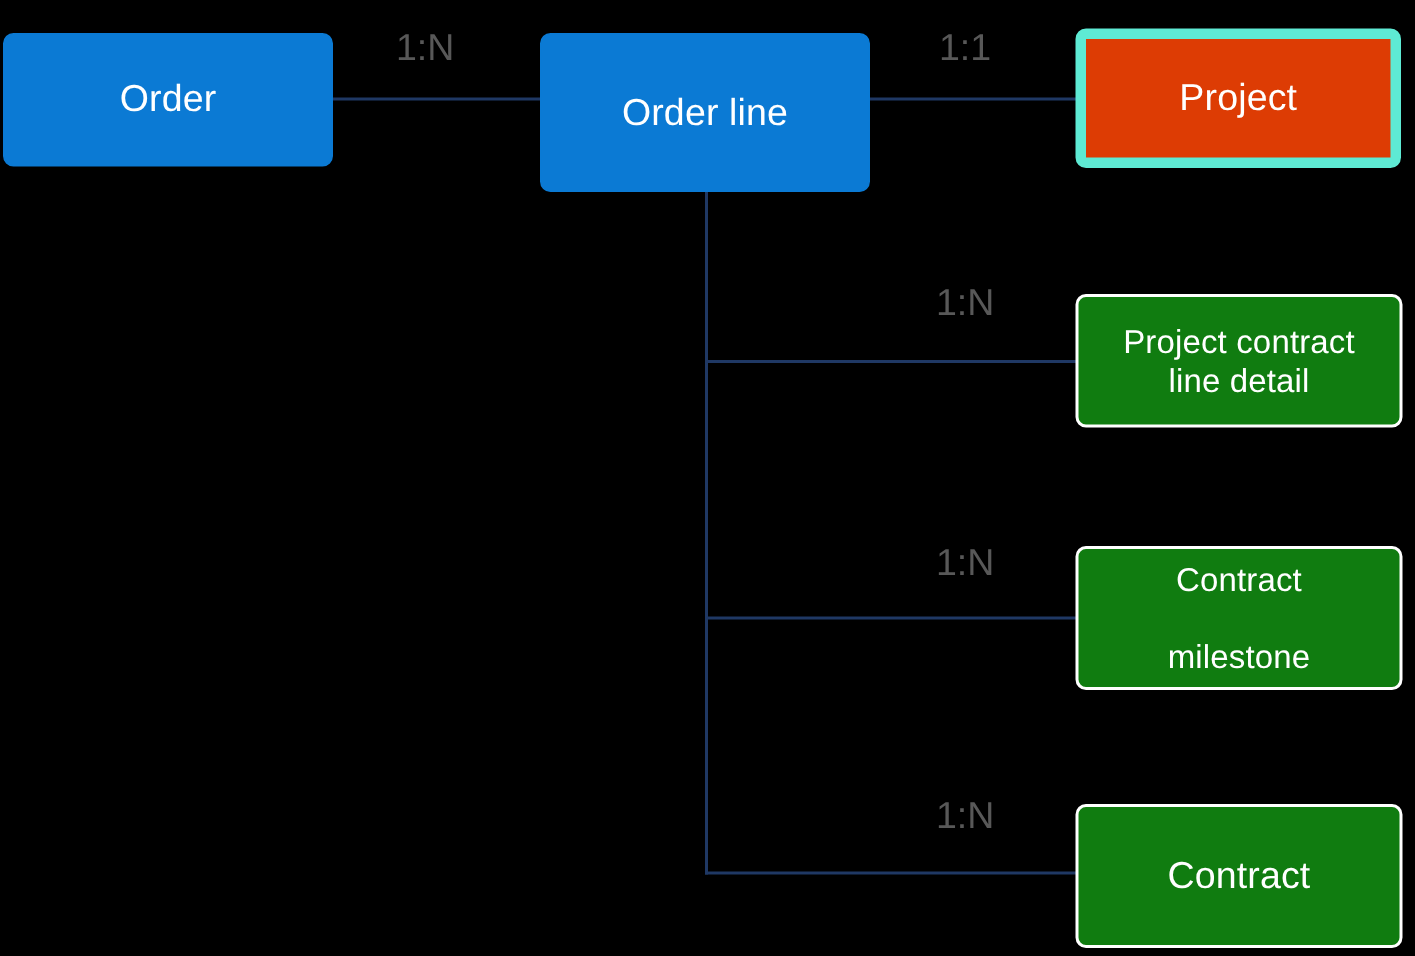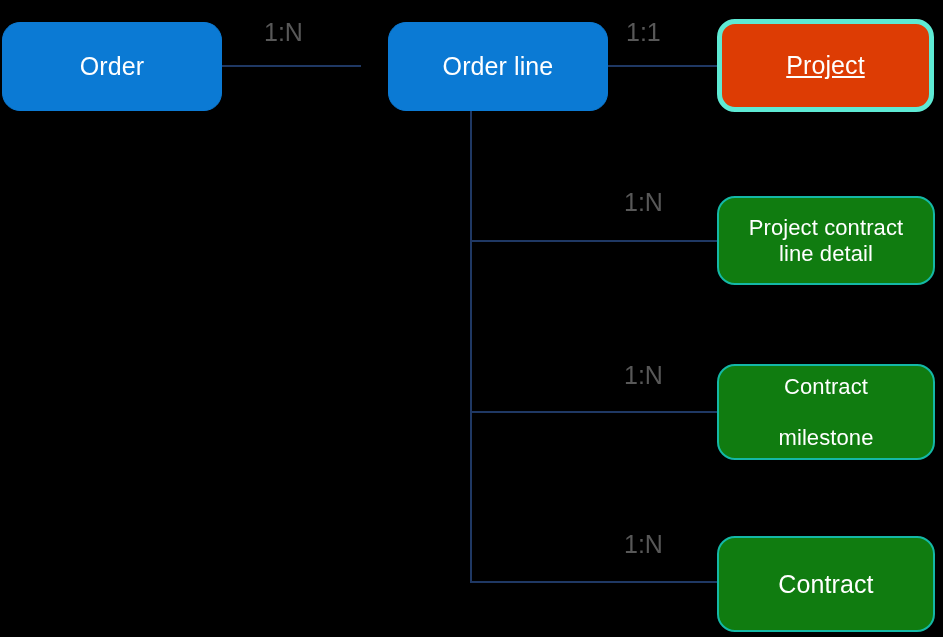--- a/index.html
+++ b/index.html
@@ -26,39 +26,38 @@
 
   
   .box {
     position: absolute;
     box-sizing: border-box;
     display: flex;
     align-items: center;
     justify-content: center;
     text-align: center;
     color: #FFFFFF;
-    border-radius: 18px;
+    border-radius: 7px;
     line-height: 1.16;
     padding: 2px 8px;
     letter-spacing: 0.1px;
   }
   .box-blue {
     background: #0B7AD4;
     border: 1px solid #0B7AD4;
     font-size: 25px;
   }
   .box-orange {
     background: #DD3C04;
-    border: 5px solid #5eead4;
+    border: 7px solid #5eead4;
     font-size: 25px;
-    text-decoration: underline;
   }
   .box-green {
     background: #107C10;
-    border: 2px solid #14b8a6;
+    border: 2px solid #ffffff;
     font-size: 22px;
   }
 
   
   .card-label {
     position: absolute;
     color: #585858;
     font-size: 25px;
     line-height: 1;
     white-space: nowrap;
@@ -88,21 +87,21 @@
   <div class="card-label" style="left:624px; top:190px;">1:N</div>
 
   <div class="card-label" style="left:624px; top:363px;">1:N</div>
 
   <div class="card-label" style="left:624px; top:532px;">1:N</div>
 
   <div class="box box-blue" style="left:2px; top:22px; width:220px; height:89px;">
     <span>Order</span>
   </div>
 
-  <div class="box box-blue" style="left:360px; top:22px; width:220px; height:89px;margin-left:28px;">
+  <div class="box box-blue" style="left:360px; top:22px; width:220px; height:106px;">
     <span>Order line</span>
   </div>
 
   <div class="box box-orange" style="left:717px; top:19px; width:217px; height:93px;">
     <span>Project</span>
   </div>
 
   <div class="box box-green" style="left:717px; top:196px; width:218px; height:89px;">
     <span>
       <span>Project contract</span><br>

